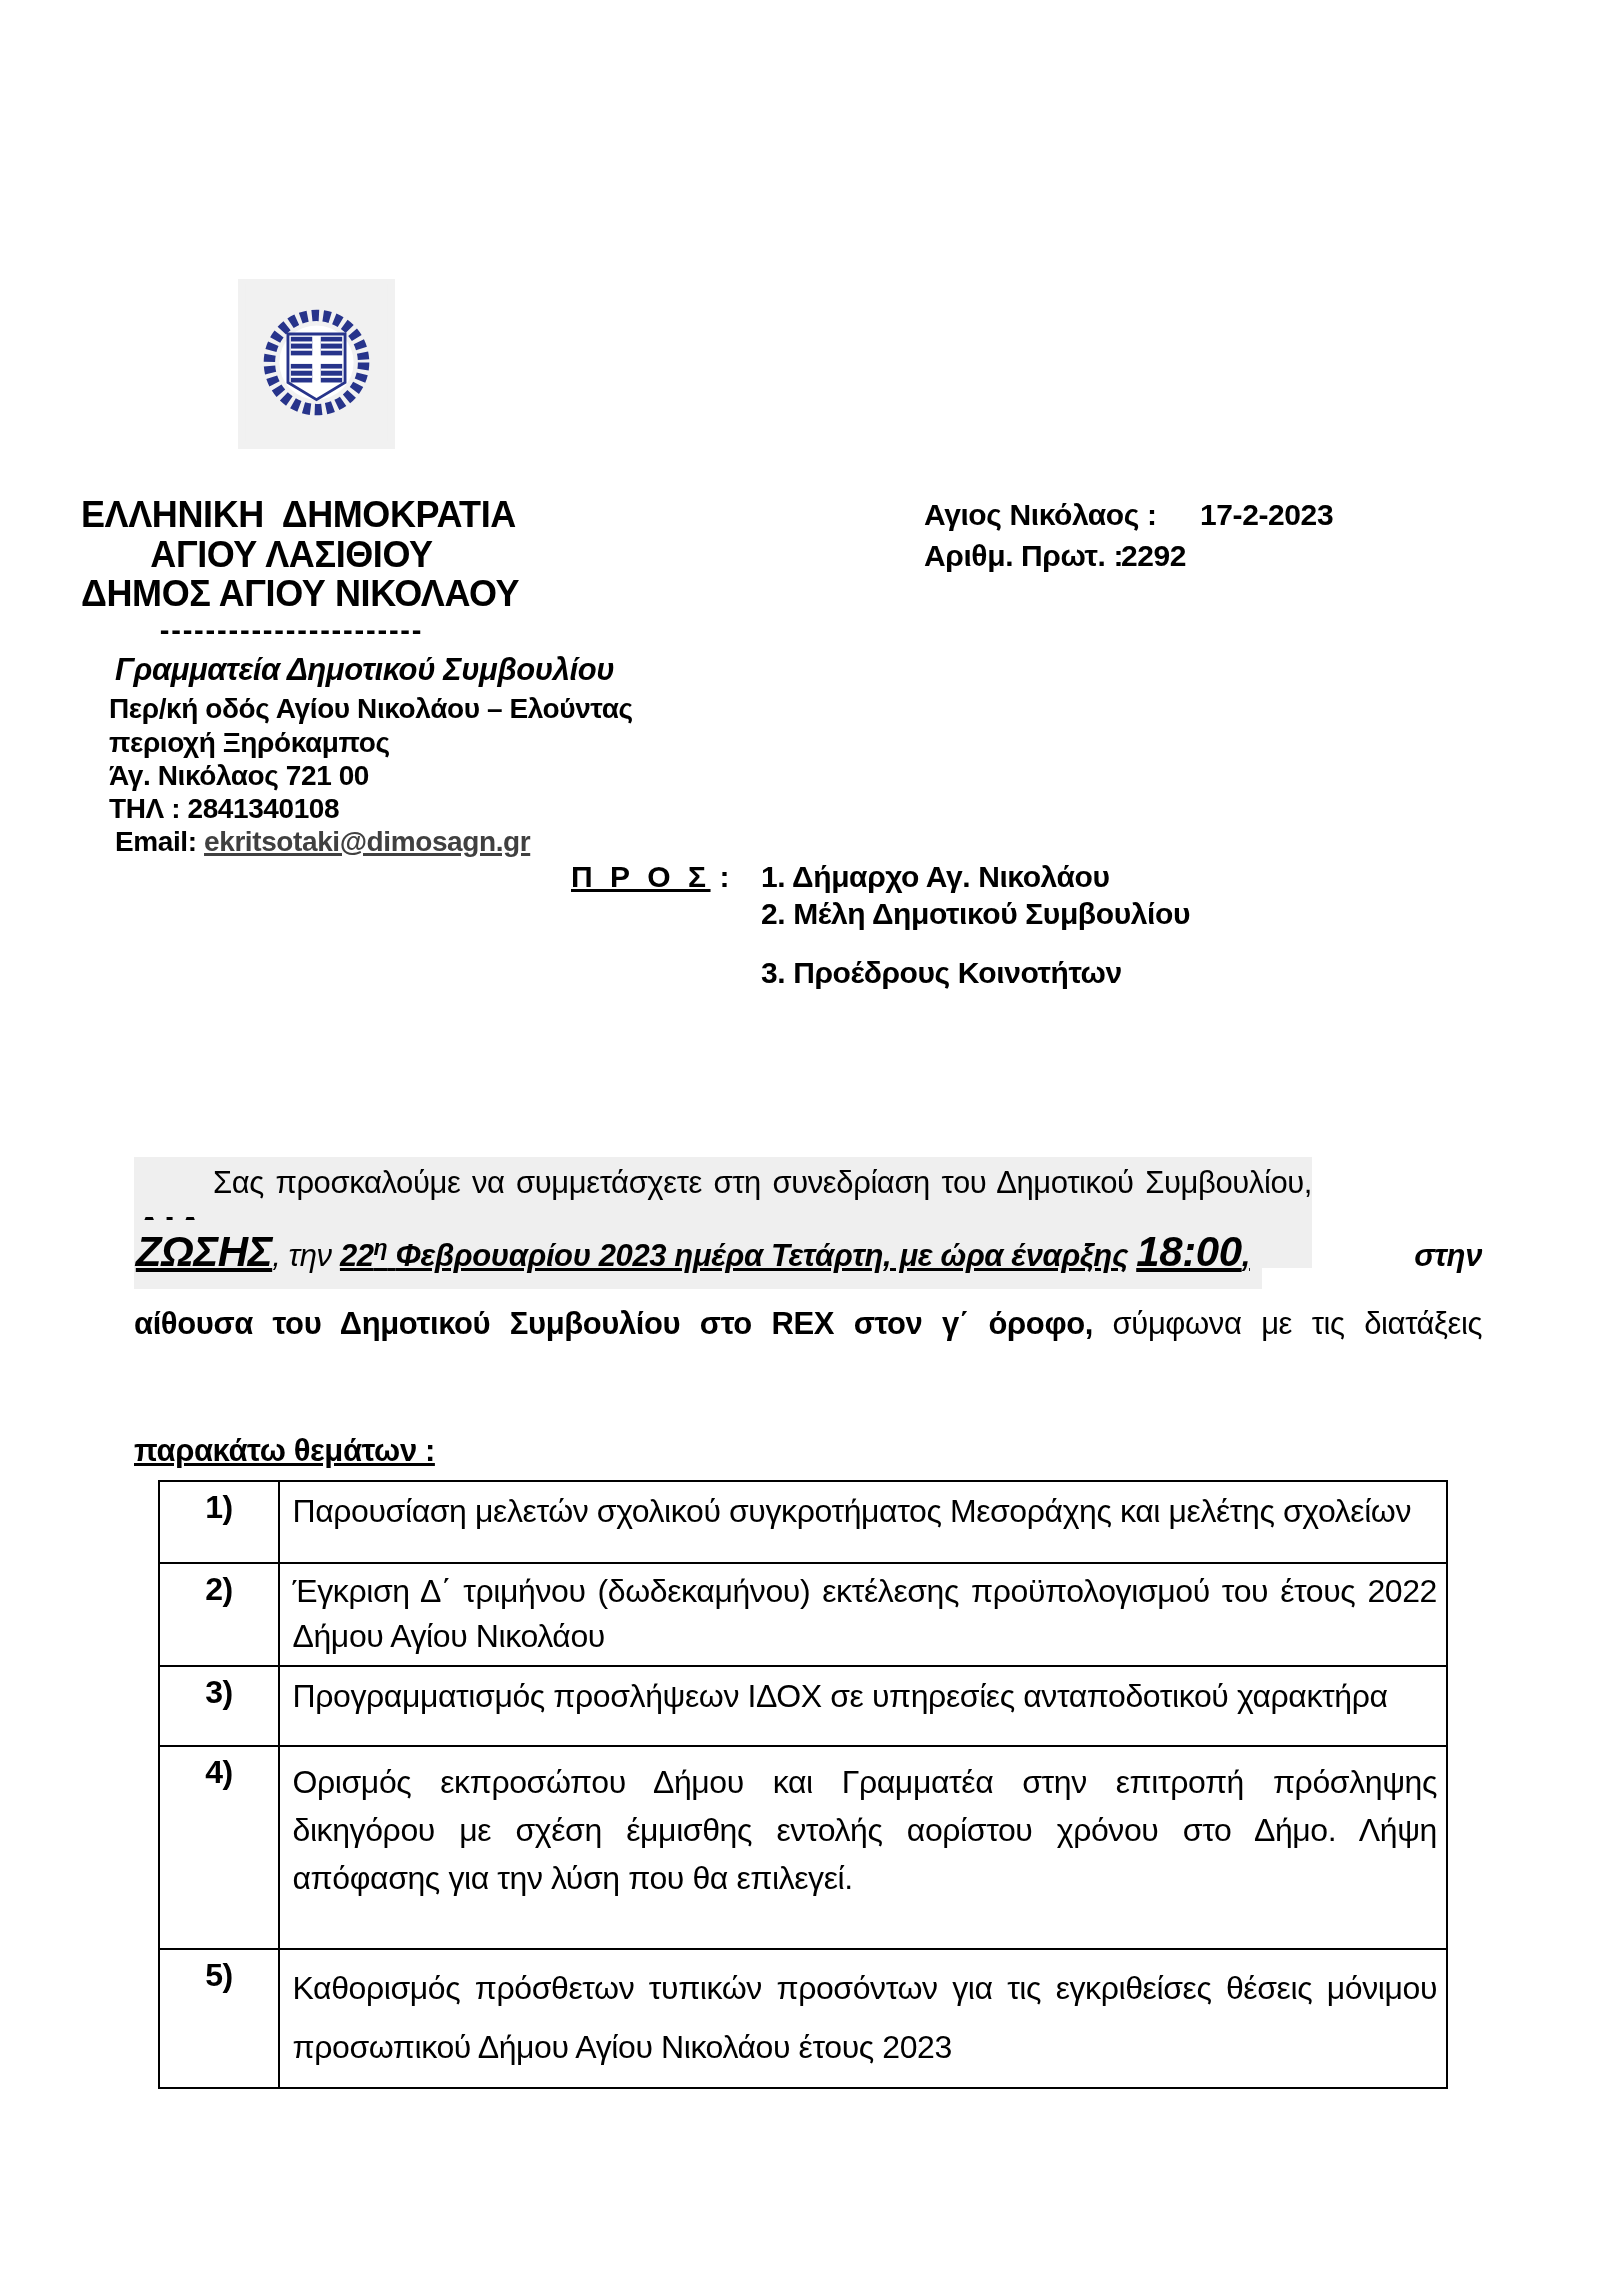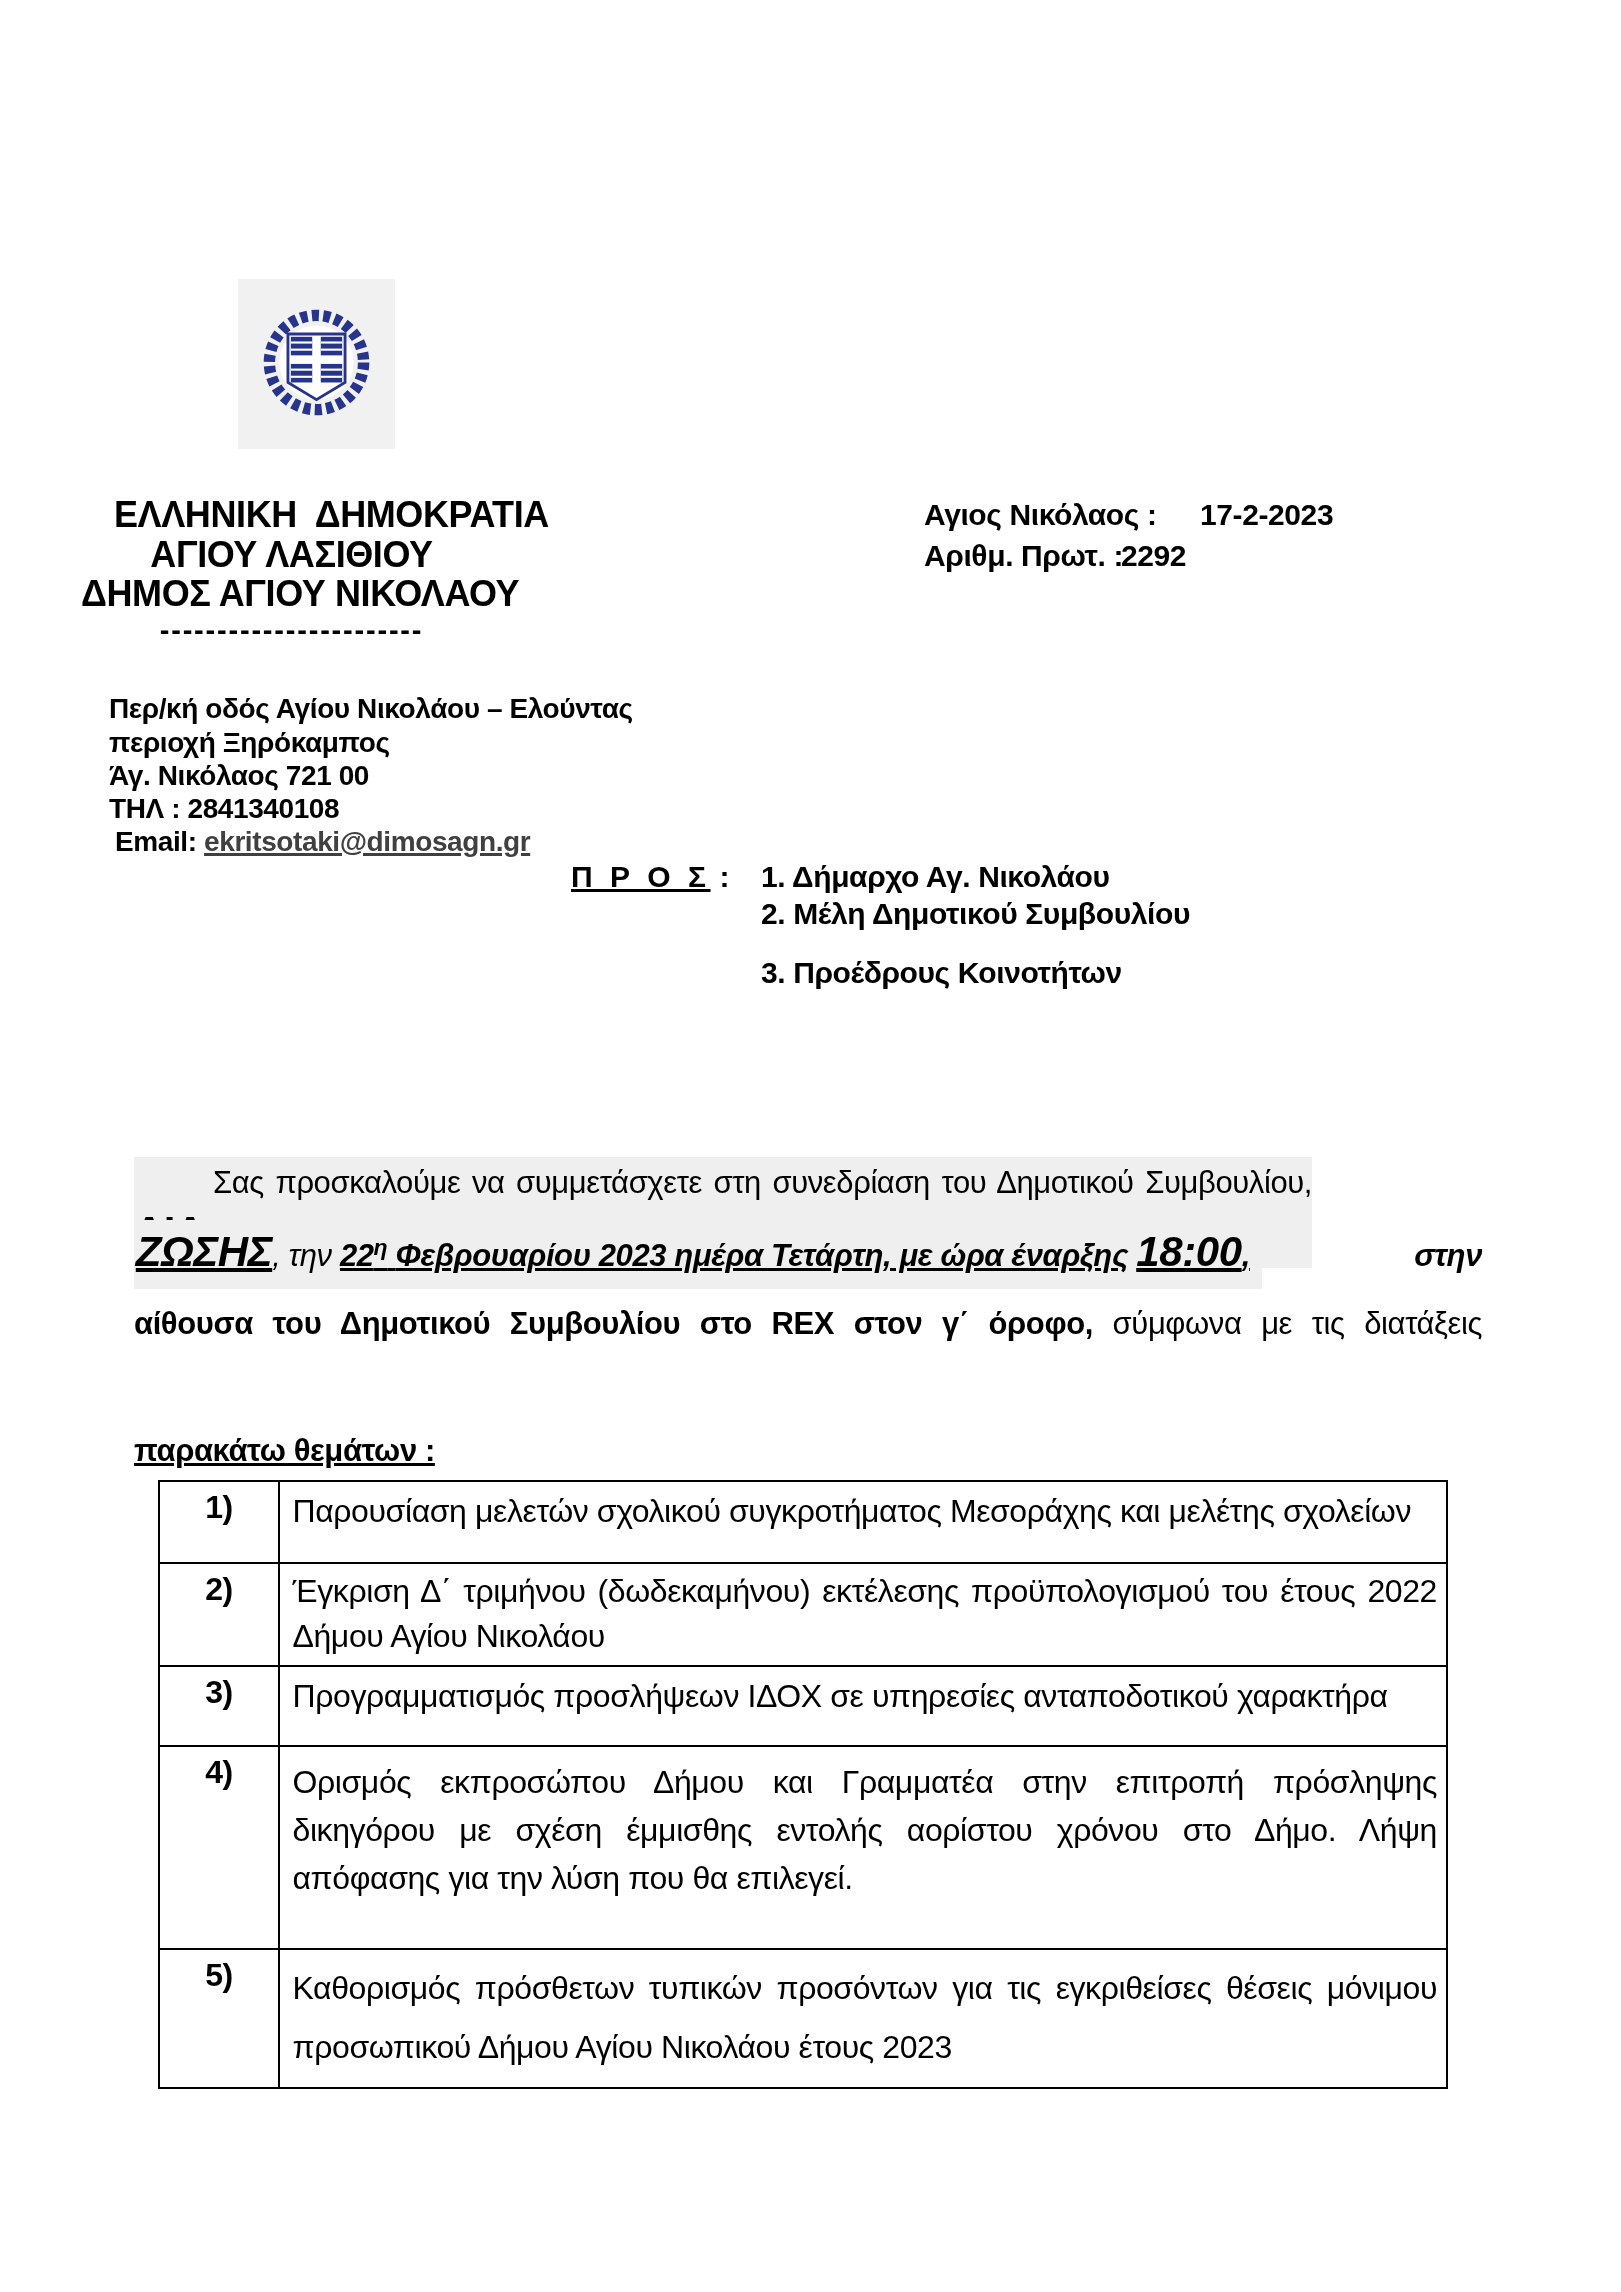--- a/index.html
+++ b/index.html
@@ -9,21 +9,21 @@
     letter-spacing:-0.4px;
   }
   .abs{position:absolute;}
 
   
   .logo-box{left:238px;top:279px;width:157px;height:170px;background:#f1f1f1;
     display:flex;align-items:center;justify-content:center;}
 
   
   .org-line{left:81px;width:421px;text-align:center;font-weight:bold;font-size:36px;white-space:pre;}
-  .org-1{top:494px;margin-left:33px;} .org-2{top:534px;} .org-3{top:573px;}
+  .org-1{top:494px;} .org-2{top:534px;} .org-3{top:573px;}
   .divider{left:81px;top:614px;width:421px;text-align:center;font-weight:bold;font-size:29px;letter-spacing:1.8px;}
   .dept{left:115px;top:652px;font-size:31px;font-weight:bold;font-style:italic;}
   .addr{left:109px;font-size:28px;font-weight:bold;}
   .addr-0{top:693px;} .addr-1{top:727px;} .addr-2{top:760px;} .addr-3{top:793px;}
   .email-line{left:115px;top:826px;font-size:28px;font-weight:bold;}
   .email-link{color:#404040;text-decoration:underline;text-decoration-thickness:2.7px;}
 
   
   .hdr-right{font-size:30px;font-weight:bold;}
   .city{left:924px;top:498px;} .date{left:1200px;top:498px;}
@@ -92,20 +92,21 @@
         <line x1="53" y1="60" x2="68" y2="60" stroke="#ffffff" stroke-width="1.5"></line>
         <line x1="53" y1="65" x2="68" y2="65" stroke="#ffffff" stroke-width="1.5"></line>
       </svg>
     </span>
   </div>
 
   <div class="abs org-line org-1">ΕΛΛΗΝΙΚΗ  ΔΗΜΟΚΡΑΤΙΑ</div>
   <div class="abs org-line org-2">ΑΓΙΟΥ ΛΑΣΙΘΙΟΥ</div>
   <div class="abs org-line org-3">ΔΗΜΟΣ ΑΓΙΟΥ ΝΙΚΟΛΑΟΥ</div>
   <div class="abs divider">-----------------------</div>
+  <div class="abs dept">Γραμματεία Δημοτικού Συμβουλίου</div>
   <div class="abs addr addr-0">Περ/κή οδός Αγίου Νικολάου – Ελούντας</div>
   <div class="abs addr addr-1">περιοχή Ξηρόκαμπος</div>
   <div class="abs addr addr-2">Άγ. Νικόλαος 721 00</div>
   <div class="abs addr addr-3">ΤΗΛ : 2841340108</div>
   <div class="abs email-line">
     <span>Email:</span>
     <a href="#" class="email-link">ekritsotaki@dimosagn.gr</a>
   </div>
 
   <div class="abs hdr-right city">Αγιος Νικόλαος :</div>

